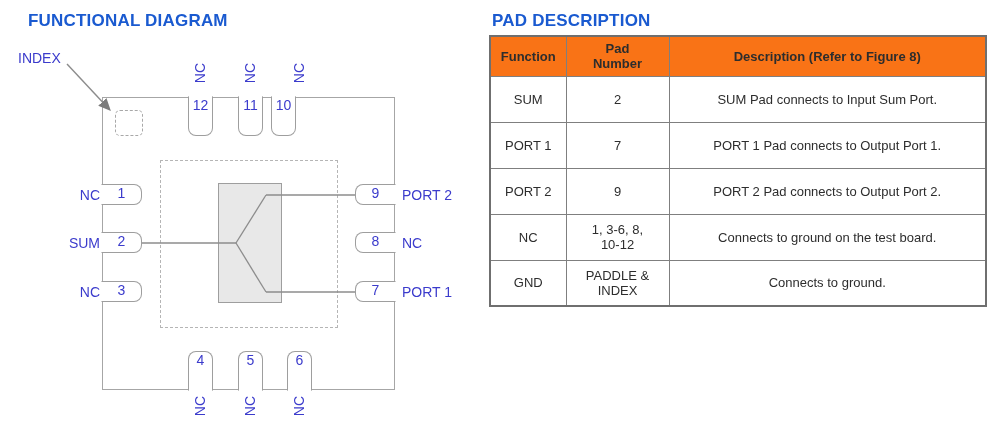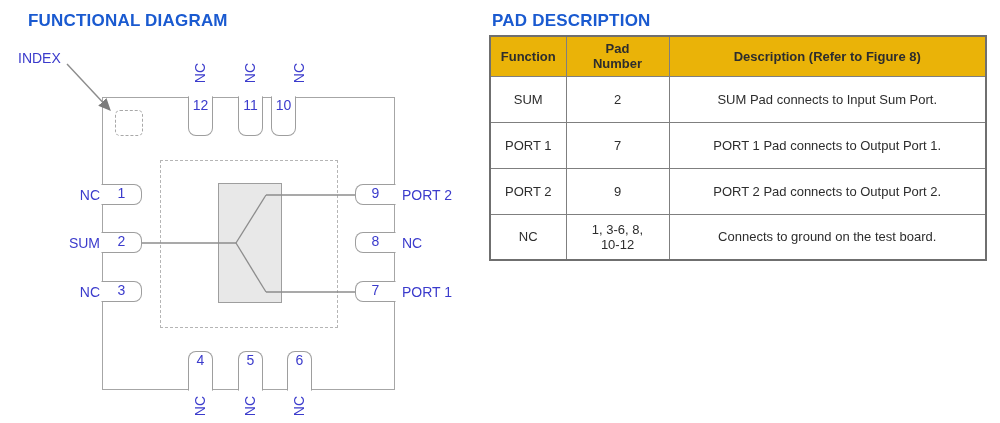--- a/index.html
+++ b/index.html
@@ -123,21 +123,21 @@
     color: #2d2d2d;
   }
   #pad-table th, #pad-table td {
     border: 1px solid #7f7f7f;
     text-align: center;
     vertical-align: middle;
     padding: 2px 6px;
     white-space: pre-line;
   }
   #pad-table th {
-    background: #eab308;
+    background: #f97316;
     font-weight: bold;
     height: 40px;
   }
   #pad-table td { height: 46px; background: #ffffff; }
   #pad-table col.c-func { width: 76px; }
   #pad-table col.c-pad  { width: 103px; }
   #pad-table col.c-desc { width: 317px; }
 </style>
 </head>
 <body>
@@ -251,14 +251,20 @@
       <td>PORT 2</td>
       <td>9</td>
       <td>PORT 2 Pad connects to Output Port 2.</td>
     </tr>
     <tr>
       <td>NC</td>
       <td>1, 3-6, 8,
 10-12</td>
       <td>Connects to ground on the test board.</td>
     </tr>
+    <tr>
+      <td>GND</td>
+      <td>PADDLE &amp;
+INDEX</td>
+      <td>Connects to ground.</td>
+    </tr>
   </tbody>
 </table>
 
 </body></html>

